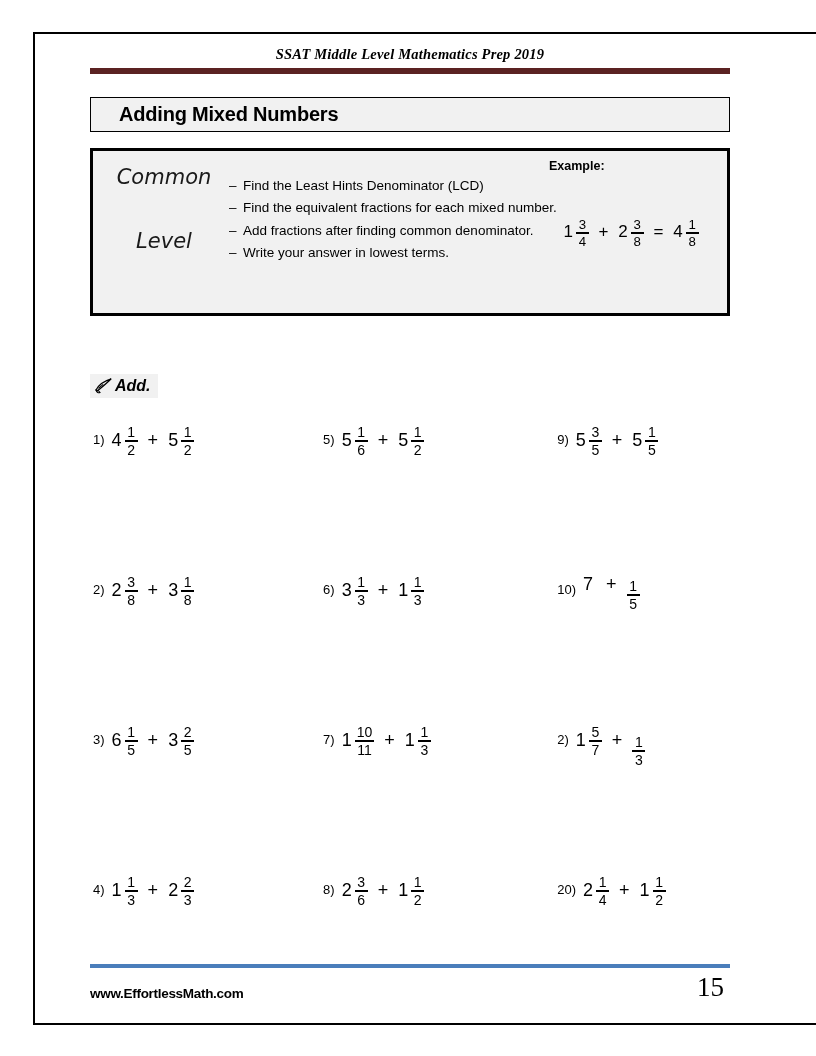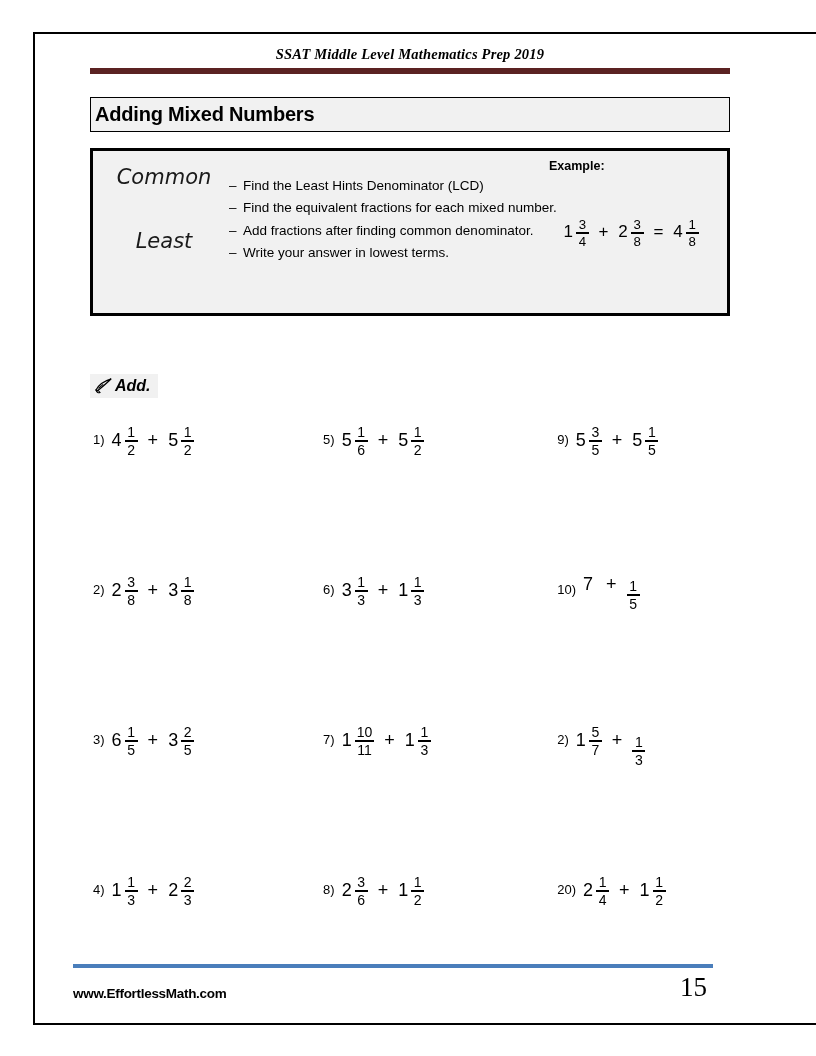--- a/index.html
+++ b/index.html
@@ -58,21 +58,21 @@
     height: 35px;
     background: #F1F1F1;
     border: 1px solid #000000;
     box-sizing: border-box;
     display: flex;
     align-items: center;
   }
   .section-title-text {
     font-size: 20px;
     font-weight: bold;
-    padding-left: 4px;
+    padding-left: 28px;
     letter-spacing: -0.2px;
   }
 
   
   .hints-box {
     margin-top: 16px;
     background: #F1F1F1;
     border: 3px solid #000000;
     box-sizing: border-box;
     padding: 8px 10px 10px 6px;
@@ -222,21 +222,21 @@
     padding: 1px 2px 0 2px;
   }
   .op {
     padding: 0 5px;
     display: inline-block;
   }
 
   
   .footer-wrap {
     position: absolute;
-    left: 38px;
+    left: 55px;
     bottom: 22px;
     width: 640px;
   }
   .footer-rule {
     height: 4px;
     background: #4A7EBB;
   }
   .footer-row {
     display: flex;
     justify-content: space-between;
@@ -268,21 +268,21 @@
 
     
     <div class="section-title-box">
       <span class="section-title-text">Adding Mixed Numbers</span>
     </div>
 
     
     <div class="hints-box">
       <div class="hints-label-col">
         <div class="hints-label-helpful">Common</div>
-        <div class="hints-label-hints">Least</div>
+        <div class="hints-label-hints">Level</div>
       </div>
 
       <div class="hints-body-col">
 
         <ul class="hints-list">
           <li>
             <span class="dash">–</span>
             <span>Find the Least Hints Denominator (LCD)</span>
           </li>
           <li>

